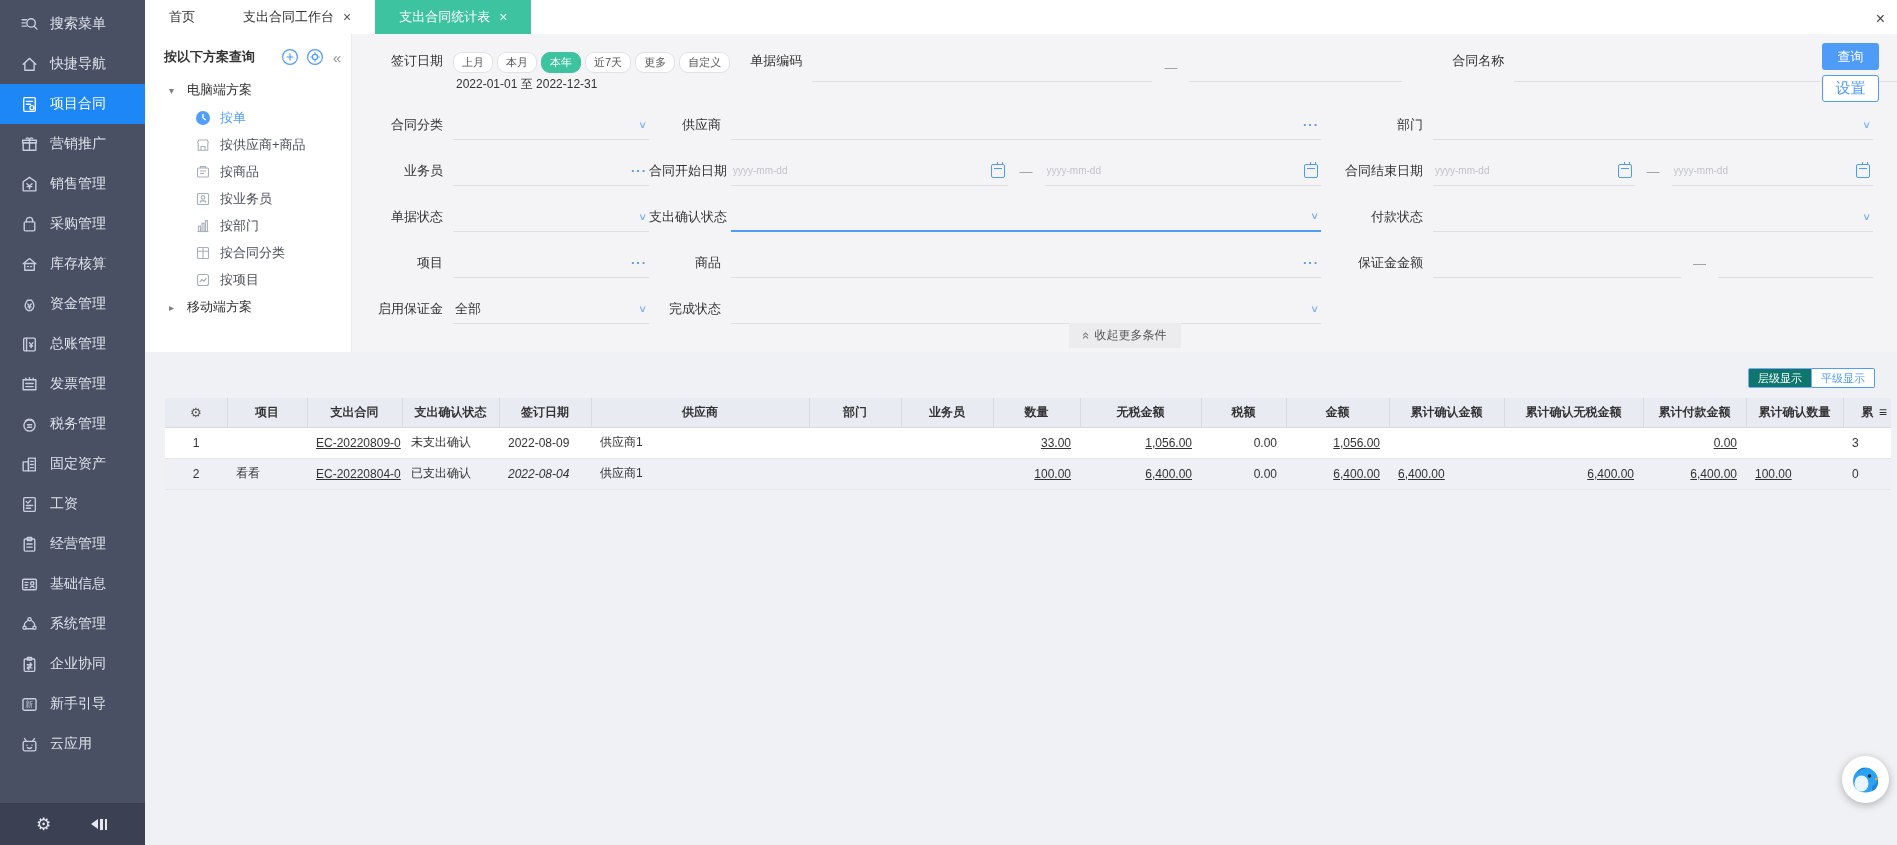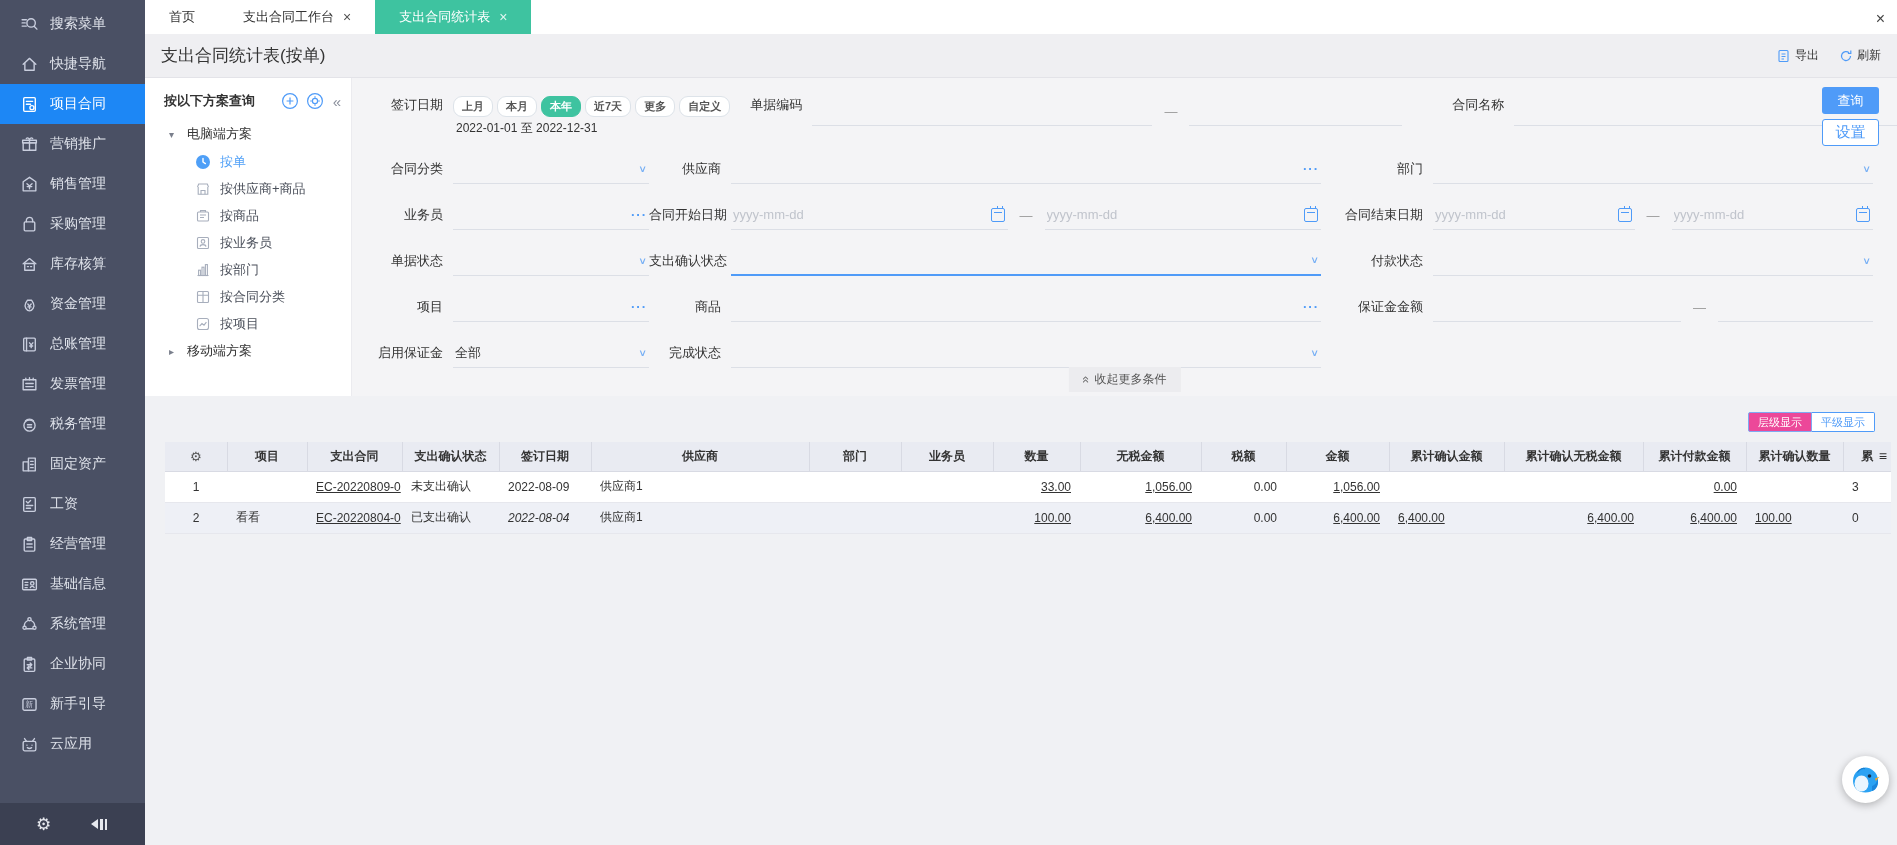--- a/index.html
+++ b/index.html
@@ -52,51 +52,51 @@
 
   
   .filter-panel { position:absolute; left:207px; top:0; right:0; height:318px; background:#f4f4f6; padding-top:12px; }
   .f-row { display:flex; align-items:center; height:46px; padding-left:16px; }
   .f-row.first { height:56px; align-items:flex-start; padding-top:6px; }
   .lab { flex:none; text-align:right; padding-right:10px; font-size:13px; color:#333; white-space:nowrap; }
   .w1 { width:85px; } .w2 { width:82px; } .w3 { width:112px; }
   .ctrl { position:relative; height:30px; border-bottom:1px solid #dcdfe6; display:flex; align-items:center; flex:none; background:transparent; }
   .c1 { width:196px; } .c2 { width:590px; } .c3 { width:440px; }
   .ctrl.focused { border-bottom:2px solid #4f9bf8; }
-  .ctrl input { border:none; outline:none; background:transparent; width:100%; font-size:13px; color:#555; padding:0 18px 0 2px; font-family:inherit; }
+  .ctrl input { border:none; outline:none; background:transparent; width:100%; font-size:10px; color:#555; padding:0 18px 0 2px; font-family:inherit; }
   .ctrl input::placeholder { color:#c0c4cc; }
   .ctrl .chev { position:absolute; right:2px; color:#74aef5; font-size:12px; transform:scaleY(.8); pointer-events:auto; cursor:pointer; }
   .ctrl .dots { position:absolute; right:2px; color:#4f9bf8; font-size:13px; font-weight:bold; letter-spacing:1px; cursor:pointer; }
   .ctrl .val { font-size:13px; color:#333; padding-left:2px; }
   .pair-wrap,.dr-wrap { display:flex; align-items:center; flex:none; }
   .dash { color:#999; padding:0 12px; flex:none; }
   .cal { position:absolute; right:3px; width:14px; height:14px; border:1px solid #4f9bf8; border-radius:2px; cursor:pointer; }
   .cal:before { content:""; position:absolute; left:2px; right:2px; top:3px; border-top:1px solid #4f9bf8; }
   .cal:after { content:""; position:absolute; left:3px; top:-3px; width:2px; height:3px; border-left:1px solid #4f9bf8; border-right:1px solid #4f9bf8; margin-left:2px; width:4px; }
   .pill-stack { display:flex; flex-direction:column; }
   .pill-row { display:flex; gap:4px; align-items:center; }
-  .pill { font-size:11px; color:#555; border:1px solid #dde3e9; background:#fff; border-radius:9px; padding:2px 8px; cursor:pointer; white-space:nowrap;font-weight:bold; }
+  .pill { font-size:11px; color:#555; border:1px solid #dde3e9; background:#fff; border-radius:9px; padding:2px 8px; cursor:pointer; white-space:nowrap; }
   .pill.active { background:#3ec3a0; border-color:#3ec3a0; color:#fff; }
   .range-text { font-size:12px; color:#333; margin-top:3px; padding-left:3px; }
   .btn-search { position:absolute; top:9px; right:18px; width:57px; height:27px; background:#4f9bf8; color:#fff;
     font-size:13px; border:none; border-radius:3px; cursor:pointer; display:flex; align-items:center; justify-content:center; }
   .btn-settings { position:absolute; top:41px; right:18px; width:57px; height:27px; background:#fff; color:#4f9bf8;
     font-size:15px; border:1px solid #4f9bf8; border-radius:3px; cursor:pointer; display:flex; align-items:center; justify-content:center; }
   .collapse-btn { position:absolute; bottom:4px; left:50%; transform:translateX(-50%);
     background:#ececef; border:none; padding:4px 14px; font-size:12px; color:#555; cursor:pointer; display:flex; align-items:center; gap:5px; }
   .dbl-up { display:inline-block; transform:rotate(90deg); font-size:13px; color:#666; }
 
   
   .table-zone { position:absolute; left:0; right:0; top:318px; bottom:0; background:#f0f1f4; }
   .view-toggle { position:absolute; top:16px; right:22px; display:flex; }
   .vt-btn { height:20px; padding:0 9px; font-size:11px; display:flex; align-items:center; cursor:pointer;
     border:1px solid #4f9bf8; background:#fff; color:#4f9bf8; }
   .vt-btn.first { border-radius:2px 0 0 2px; }
   .vt-btn.last { border-radius:0 2px 2px 0; border-left:none; }
-  .vt-btn.active { background:#ec4899; border-color:#7ea9f2; color:#fff; }
+  .vt-btn.active { background:#0f766e; border-color:#7ea9f2; color:#fff; }
   .tbl-wrap { position:absolute; left:20px; top:46px; width:1726px; overflow:hidden; }
   table { border-collapse:collapse; table-layout:fixed; width:1726px; }
   thead th { height:29px; background:#e9ebf2; font-size:12px; color:#333; font-weight:bold; text-align:center;
     border-right:1px solid #d8dae3; border-bottom:1px solid #d8dae3; white-space:nowrap; overflow:hidden; padding:0 4px; }
   thead th:last-child { border-right:none; }
   tbody td { height:31px; font-size:12px; color:#333; white-space:nowrap; overflow:hidden;
     border-bottom:1px solid #e6e7ed; padding:0 9px; background:#fff; }
   tbody tr.alt td { background:#eef0f6; }
   .lnk { text-decoration:underline; cursor:pointer; }
   .gear-hd { font-size:13px; color:#555; font-weight:normal; }
@@ -322,39 +322,20 @@
         <span>支出合同工作台</span>
         <span class="x">×</span>
       </div>
       <div class="tab active">
         <span>支出合同统计表</span>
         <span class="x">×</span>
       </div>
       <span class="close-all">×</span>
   </div>
 
-  <div class="titlebar">
-    <span class="page-title">支出合同统计表(按单)</span>
-    <div class="title-actions">
-      <span class="t-act">
-        <svg width="14" height="14" viewBox="0 0 14 14">
-            <rect x="2" y="1.5" width="9" height="11" rx="1" fill="none" stroke="#4f9bf8" stroke-width="1.1"></rect>
-            <path d="M4.5 5h4M4.5 7.5h4M4.5 10h2.5" stroke="#4f9bf8" stroke-width="1.1" fill="none"></path>
-          </svg>
-        <span>导出</span>
-      </span>
-      <span class="t-act">
-        <svg width="14" height="14" viewBox="0 0 14 14">
-            <path d="M11.5 7a4.5 4.5 0 1 1-1.4-3.2" fill="none" stroke="#4f9bf8" stroke-width="1.2"></path>
-            <path d="M11.8 1.6v2.9H8.9" fill="none" stroke="#4f9bf8" stroke-width="1.2"></path>
-          </svg>
-        <span>刷新</span>
-      </span>
-    </div>
-  </div>
 
   <div class="workspace">
 
     <div class="scheme-panel">
       <div class="sp-head">
         <span class="sp-title">按以下方案查询</span>
         <span class="sp-icons">
           <span class="ci">
             <svg width="18" height="18" viewBox="0 0 18 18">
                 <circle cx="9" cy="9" r="7.4" fill="none" stroke="#4f9bf8" stroke-width="1.2"></circle>

